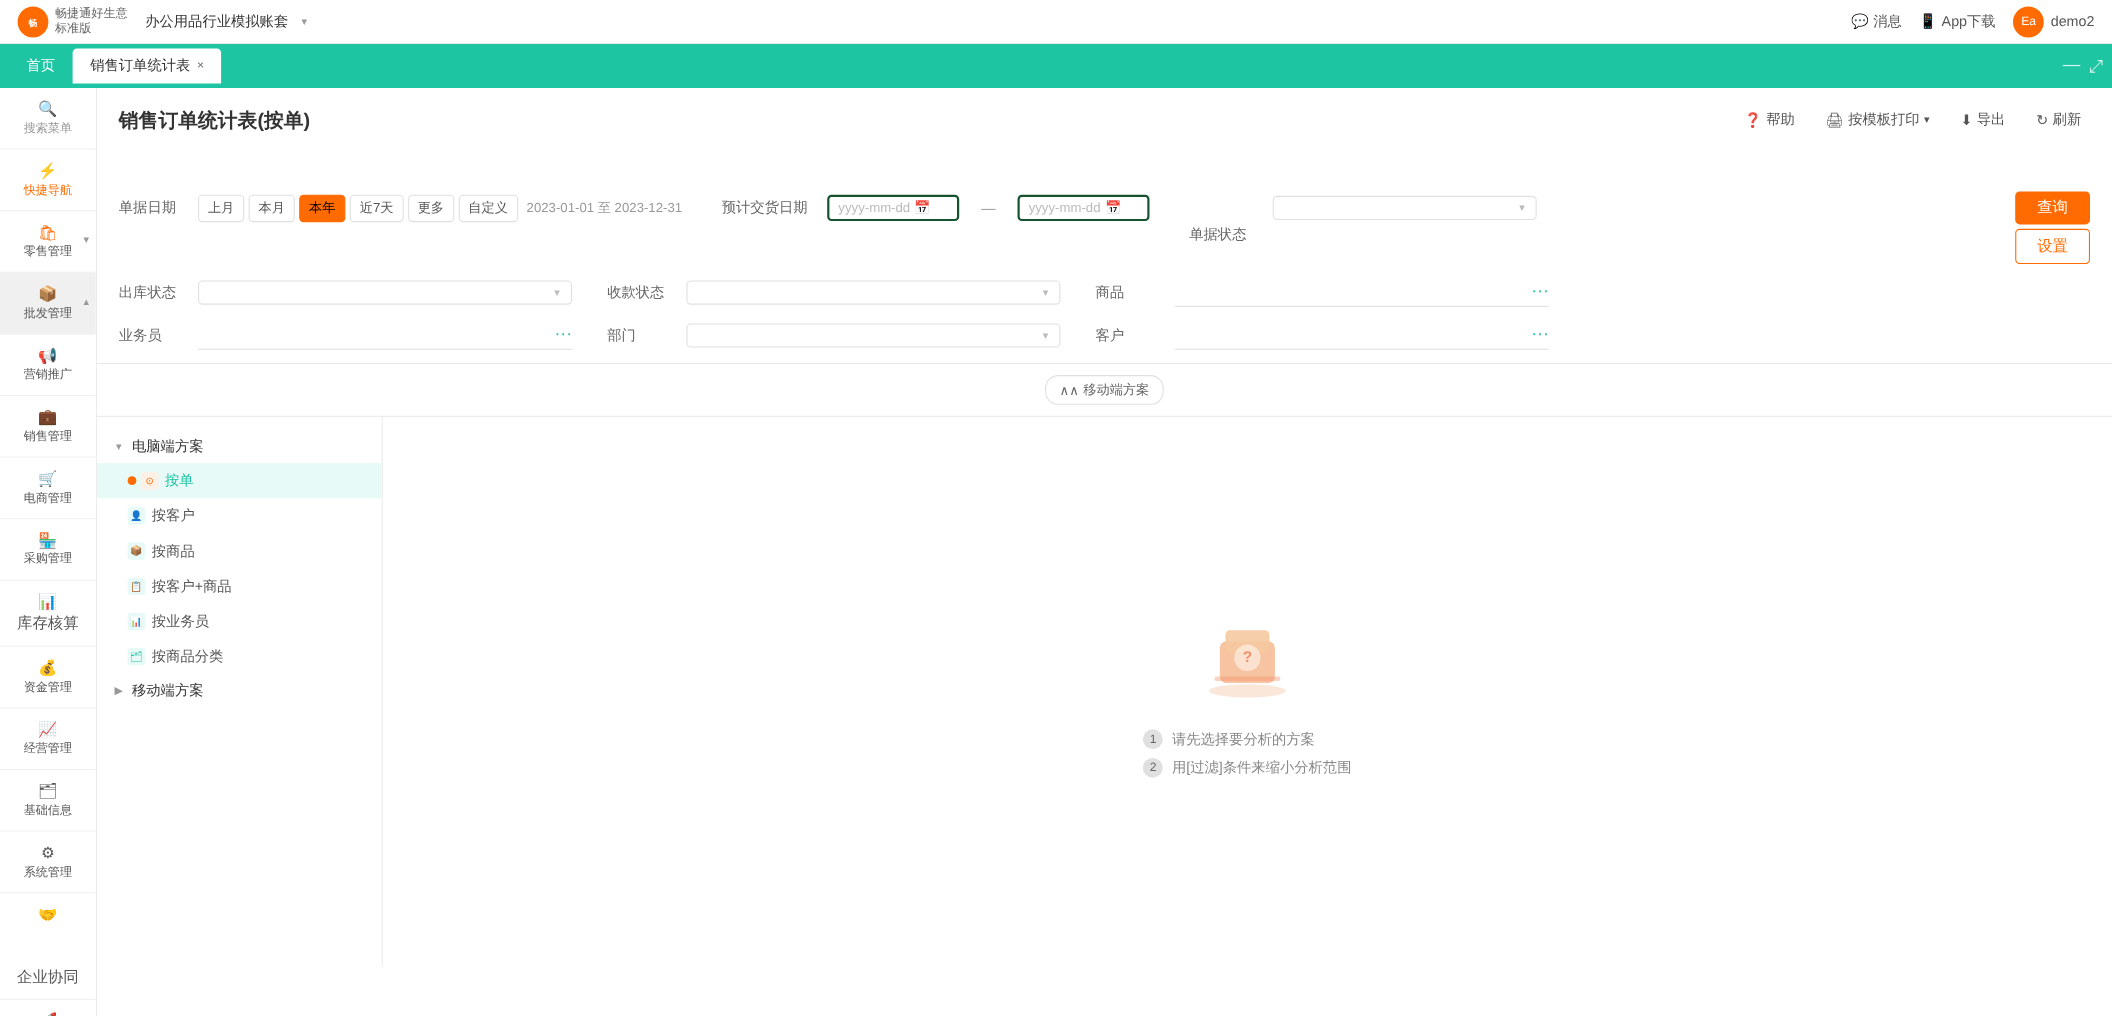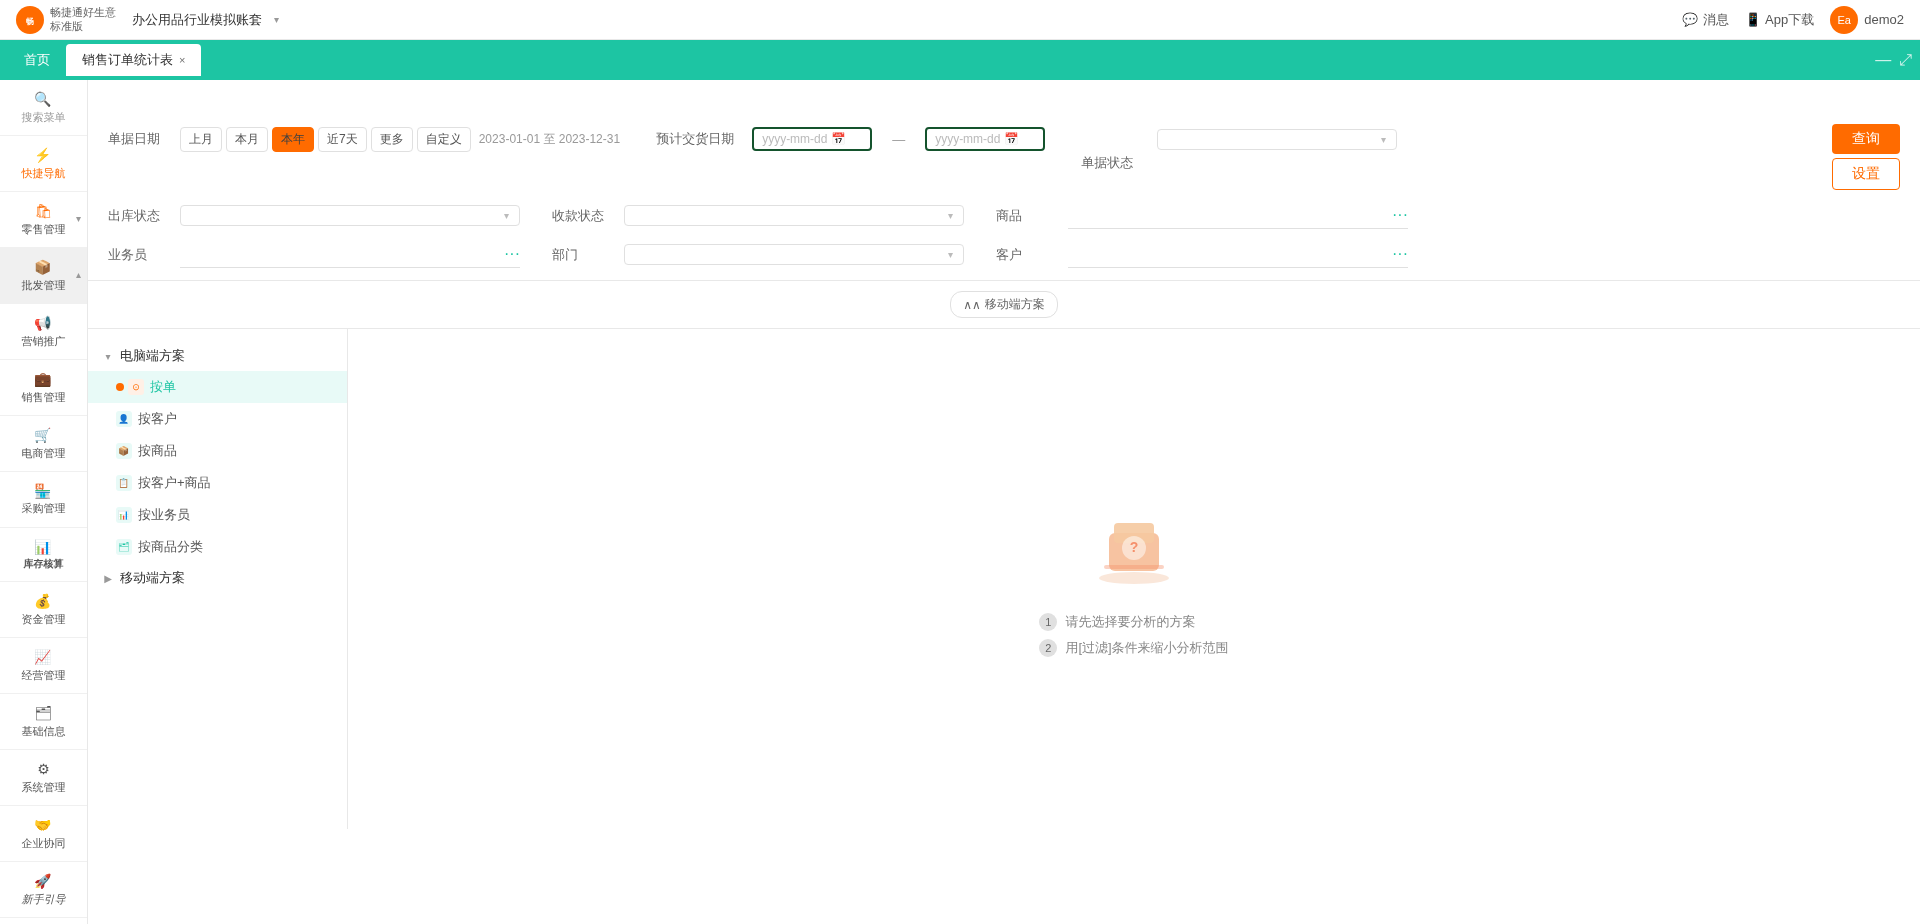--- a/index.html
+++ b/index.html
@@ -232,21 +232,21 @@
       padding: 3px 8px;
       border: 1px solid #e0e0e0;
       border-radius: 4px;
       cursor: pointer;
       font-size: 12px;
       color: #555;
       background: #fff;
     }
     .date-btn.active {
       background: #ff6b00;
-      color: #404040;
+      color: #000000;
       border-color: #ff6b00;
     }
     .date-range-text {
       font-size: 12px;
       color: #999;
       margin-left: 4px;
     }
     .date-input {
       display: flex;
       align-items: center;
@@ -557,56 +557,77 @@
     <div class="sidebar-item">
       <span style="font-size:14px;">🛒</span>
       <span style="font-size:11px;">电商管理</span>
     </div>
     <div class="sidebar-item">
       <span style="font-size:14px;">🏪</span>
       <span style="font-size:11px;">采购管理</span>
     </div>
     <div class="sidebar-item">
       <span style="font-size:14px;">📊</span>
-      <span style="font-size:10px;font-weight:bold;">库存核算</span>
+      <span style="font-size:14px;">库存核算</span>
     </div>
     <div class="sidebar-item">
       <span style="font-size:14px;">💰</span>
       <span style="font-size:11px;">资金管理</span>
     </div>
     <div class="sidebar-item">
       <span style="font-size:14px;">📈</span>
       <span style="font-size:11px;">经营管理</span>
     </div>
     <div class="sidebar-item">
       <span style="font-size:14px;">🗂</span>
       <span style="font-size:11px;">基础信息</span>
     </div>
     <div class="sidebar-item">
       <span style="font-size:14px;">⚙</span>
       <span style="font-size:11px;">系统管理</span>
     </div>
     <div class="sidebar-item">
       <span style="font-size:14px;">🤝</span>
-      <span style="font-size:11px;">企业协同</span>
+      <span style="font-size:14px;margin-top:37px;">企业协同</span>
     </div>
     <div class="sidebar-item">
       <span style="font-size:14px;">🚀</span>
       <span style="font-size:11px;font-style:italic;">新手引导</span>
     </div>
     <div class="sidebar-item">
       
       
     </div>
 
   </div>
 
   <div class="content-area">
     <div class="page-container">
 
+      <div class="page-header">
+        <h1 class="page-title">销售订单统计表(按单)</h1>
+        <div class="page-header-actions">
+          <div class="header-action-btn">
+            <span>❓</span>
+            <span>帮助</span>
+          </div>
+          <div class="header-action-btn with-arrow">
+            <span>🖨</span>
+            <span>按模板打印</span>
+          </div>
+          <div class="header-action-btn">
+            <span>⬇</span>
+            <span>导出</span>
+          </div>
+          <div class="header-action-btn">
+            <span>↻</span>
+            <span>刷新</span>
+          </div>
+        </div>
+      </div>
 
       <div class="filter-section">
 
         <div class="filter-row">
           <span class="filter-label">单据日期</span>
           <div class="filter-date-group">
             <button class="date-btn">上月</button>
             <button class="date-btn">本月</button>
             <button class="date-btn active">本年</button>
             <button class="date-btn">近7天</button>

